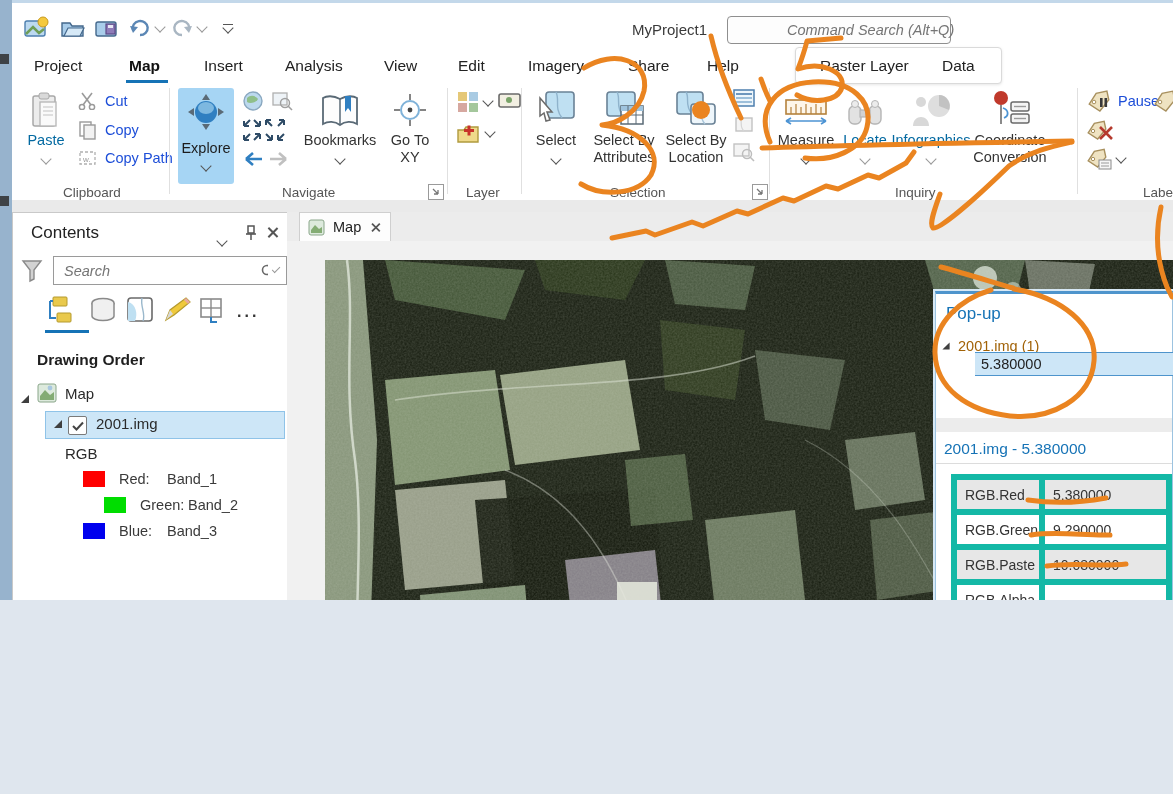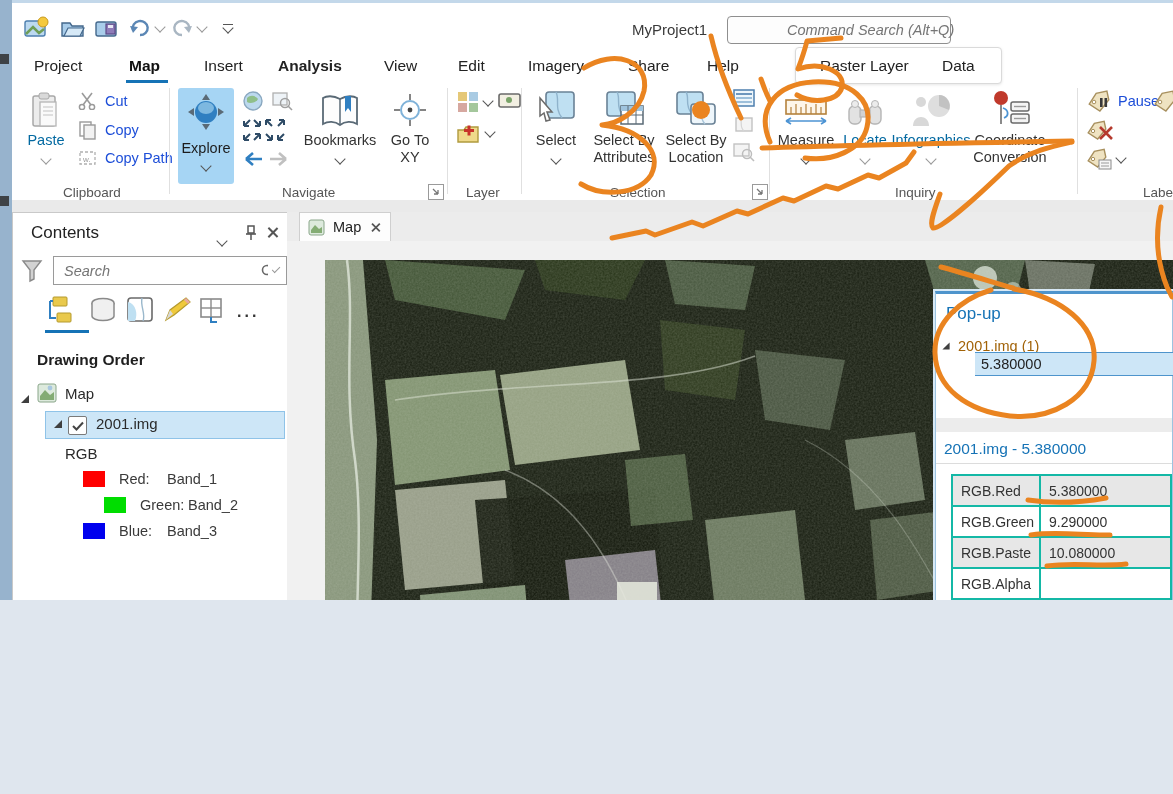--- a/index.html
+++ b/index.html
@@ -53,21 +53,21 @@
   #satwrap{left:325px;top:260px;width:848px;height:527px;}
   
   .popup{left:935px;top:291px;width:238px;height:477px;background:#fff;border:1px solid #9cc3e0;
         border-top:3px solid #4e94cc;box-shadow:0 0 0 2px #d7e8f5;box-sizing:border-box;}
   .popup-title{color:#1673b6;font-size:17px;}
   .pop-sel{background:#cde6f7;border-top:1px solid #4e94cc;border-bottom:1px solid #4e94cc;
         font-size:14.5px;color:#222;display:flex;align-items:center;padding-left:6px;}
   .splitband{background:#ececec;}
   .detail-title{color:#1673b6;font-size:15.5px;}
   .ptable{border:1px solid #c6c6c6;border-collapse:collapse;font-size:14px;color:#333;table-layout:fixed;}
-  .ptable td{border:2px solid #14b8a6;height:29px;padding:0 8px;overflow:hidden;}
+  .ptable td{border:6px solid #14b8a6;height:29px;padding:0 8px;overflow:hidden;}
   .ptable tr.alt td{background:#e7e7e7;}
   .pager{display:flex;align-items:center;gap:6px;color:#ec4899;font-size:15px;}
   .tri{display:inline-block;width:0;height:0;border-top:5px solid transparent;border-bottom:5px solid transparent;}
   .tri.l{border-right:7px solid #9a9a9a;}
   .tri.r{border-left:7px solid #9a9a9a;}
   .expander{display:inline-block;width:0;height:0;border-left:8px solid transparent;border-bottom:8px solid #3f3f3f;}
   .checkbox{width:17px;height:17px;background:#fff;border:1.5px solid #7a7a7a;border-radius:2px;
         display:flex;align-items:center;justify-content:center;}
   .dots{letter-spacing:3px;font-weight:bold;color:#333;font-size:16px;}
   .xmark{position:relative;width:13px;height:13px;}
@@ -136,21 +136,21 @@
         <circle cx="6" cy="6" r="4.5" stroke="#6a6a6a" stroke-width="1.6" fill="none"></circle>
         <line x1="9.5" y1="9.5" x2="13" y2="13" stroke="#6a6a6a" stroke-width="1.6"></line>
       </svg>
     <input placeholder="Command Search (Alt+Q)" style="">
   </div>
 
   <div class="abs tab" style="left:34px;top:57px;">Project</div>
   <div class="abs tab" style="left:129px;top:57px;font-weight:bold;color:#111;">Map</div>
   <div class="abs map-underline" style="left:126px;top:80px;width:42px;"></div>
   <div class="abs tab" style="left:204px;top:57px;">Insert</div>
-  <div class="abs tab" style="left:278px;top:57px;font-weight:bold;">Analysis</div>
+  <div class="abs tab" style="left:285px;top:57px;">Analysis</div>
   <div class="abs tab" style="left:384px;top:57px;">View</div>
   <div class="abs tab" style="left:458px;top:57px;">Edit</div>
   <div class="abs tab" style="left:528px;top:57px;">Imagery</div>
   <div class="abs tab" style="left:628px;top:57px;">Share</div>
   <div class="abs tab" style="left:707px;top:57px;">Help</div>
   <div class="abs ctxbox" style="left:795px;top:47px;width:205px;height:35px;"></div>
   <div class="abs tab" style="left:820px;top:57px;">Raster Layer</div>
   <div class="abs tab" style="left:942px;top:57px;">Data</div>
 
   <div class="abs rbig" style="left:20px;width:52px;">

